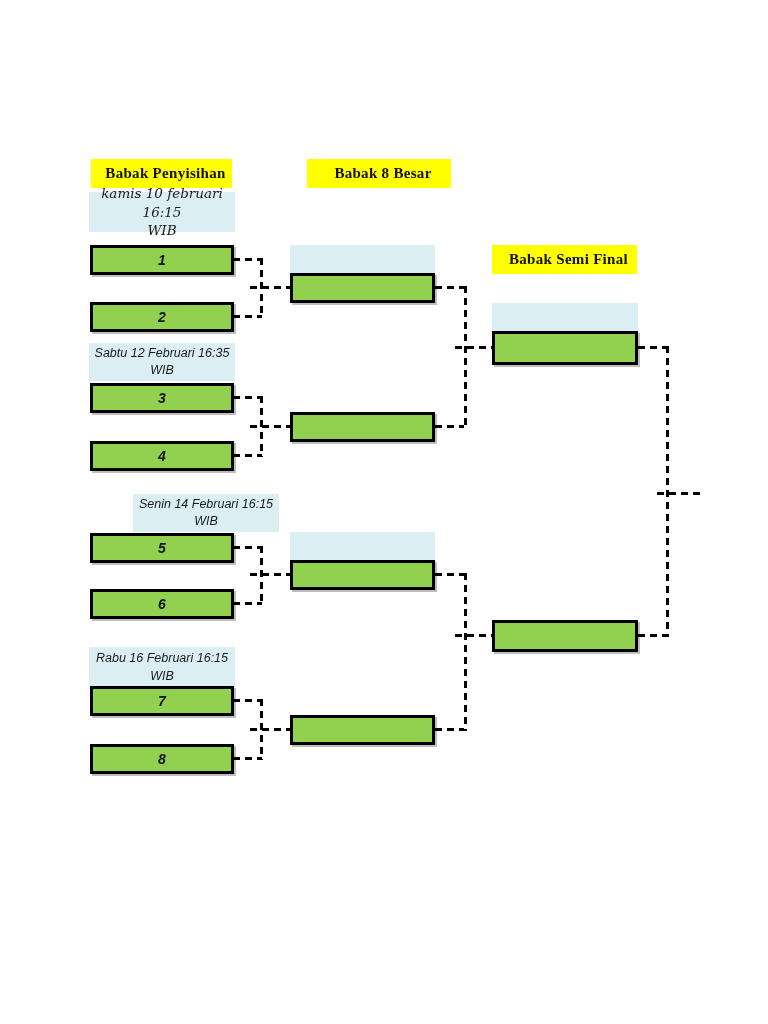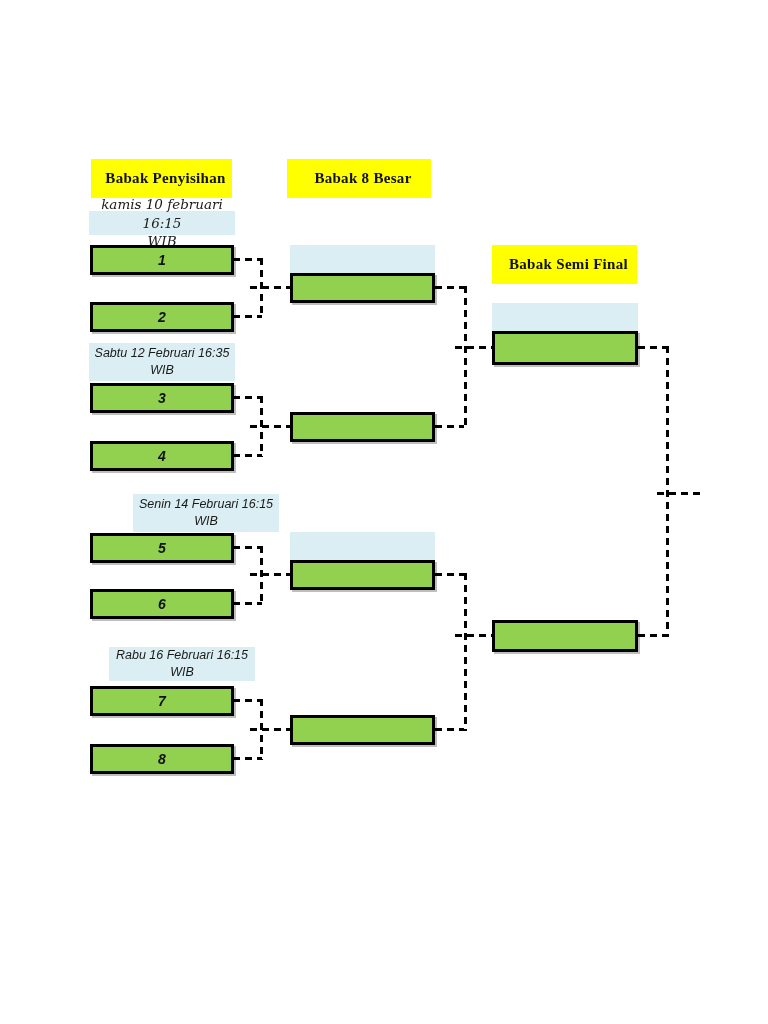--- a/index.html
+++ b/index.html
@@ -6,21 +6,21 @@
   html,body { background:#ffffff; }
   .page {
     position:relative;
     width:768px; height:1024px;
     background:#ffffff;
     font-family:"Liberation Sans", sans-serif;
     overflow:hidden;
   }
   .yhdr {
     position:absolute;
-    height:39px;
+    height:29px;
     background:#FFFF00;
     display:flex; align-items:center; justify-content:center;
     font-family:"Liberation Serif", serif;
     font-weight:bold;
     font-size:15px;
     color:#111;
     letter-spacing:0.3px;
     padding-left:8px;
   }
   .dbox {
@@ -64,36 +64,36 @@
     position:absolute; width:3px;
     background:repeating-linear-gradient(180deg,#000 0 7px,transparent 7px 12px);
   }
 </style>
 </head>
 <body>
 
 <div class="page">
 
   <div class="yhdr" style="left:91px; top:159px; width:141px;">Babak Penyisihan</div>
-  <div class="yhdr" style="left:287px; top:159px; width:144px;font-family:Liberation Serif, serif;">Babak 8 Besar</div>
+  <div class="yhdr" style="left:307px; top:159px; width:144px;font-family:Liberation Serif, serif;">Babak 8 Besar</div>
   <div class="yhdr" style="left:492px; top:245px; width:145px;">Babak Semi Final</div>
 
-  <div class="dbox script" style="top:211px; height:24px;">
+  <div class="dbox script" style="top:192px; height:40px;">
     <span>kamis 10 februari 16:15</span>
     <span>WIB</span>
   </div>
   <div class="dbox" style="top:343px; height:38px;">
     <span>Sabtu 12 Februari 16:35</span>
     <span>WIB</span>
   </div>
   <div class="dbox" style="top:494px; height:38px;margin-left:44px;">
     <span>Senin 14 Februari 16:15</span>
     <span>WIB</span>
   </div>
-  <div class="dbox" style="top:647px; height:34px;margin-left:20px;">
+  <div class="dbox" style="top:647px; height:41px;">
     <span>Rabu 16 Februari 16:15</span>
     <span>WIB</span>
   </div>
 
   <div class="gbox slot" style="top:245px;">
     <span>1</span>
   </div>
   <div class="gbox slot" style="top:302px;">
     <span>2</span>
   </div>

